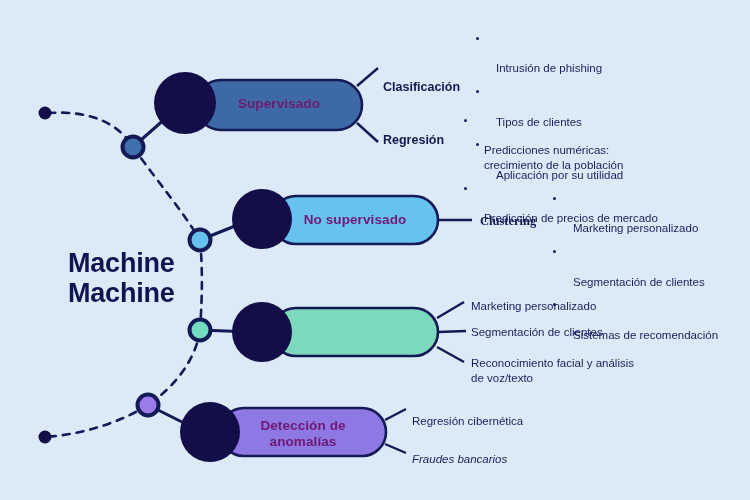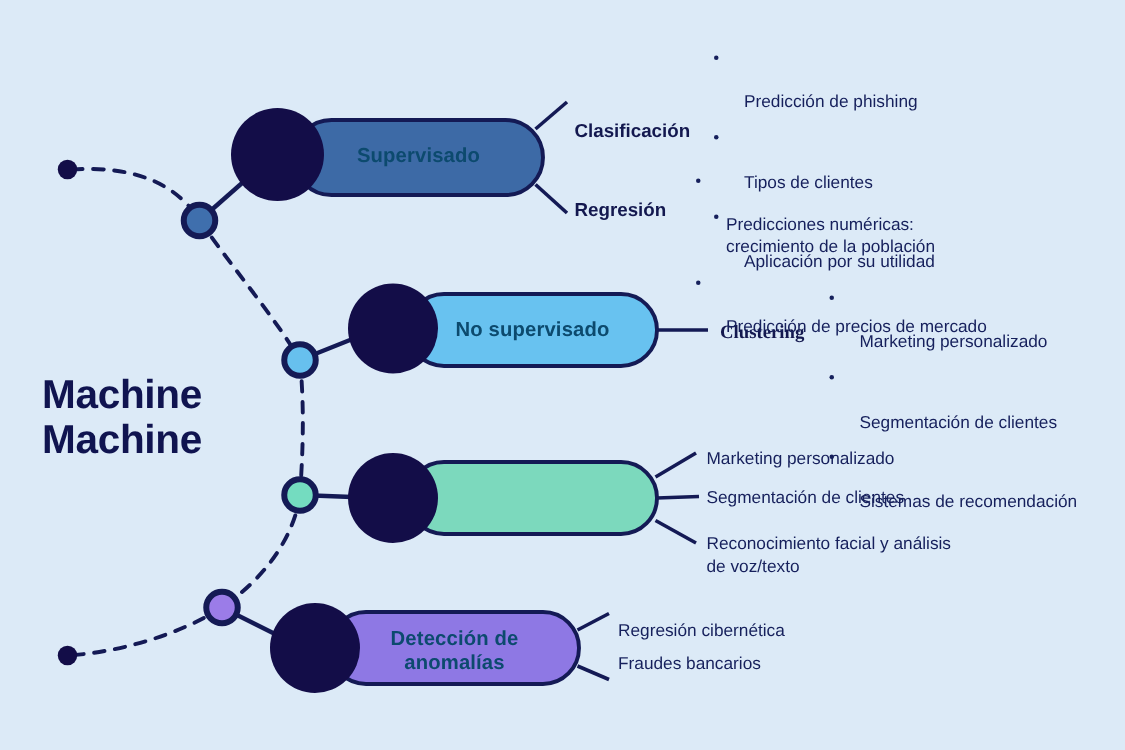--- a/index.html
+++ b/index.html
@@ -18,26 +18,26 @@
   
   #title{
     left:28px; top:248px;
     width:180px;
     font-size:27px;
     font-weight:bold;
     line-height:1.12;
     letter-spacing:-0.2px;
     color:#101450;
   }
-  #title .l{display:block;}
+  #title .l{display:block;margin-left:40px;}
 
   
   .pill-label{
     position:absolute;
-    color:#0c4a6e;
+    color:#701a75;
     font-size:13.5px;
     font-weight:bold;
     text-align:center;
     line-height:1.18;
     letter-spacing:0.1px;
     white-space:pre-line;
   }
 
   
   .branch-label{
@@ -136,21 +136,21 @@
 
   <div class="branch-label" style="left:383px;top:60px;margin-top:20px;">Clasificación</div>
 
   <div class="branch-label" style="left:383px;top:133px;text-align:right;">Regresión</div>
 
   <div class="branch-label" style="left:480px;top:214px;font-family:Liberation Serif, serif;">Clustering</div>
 
   <div class="blist" style="left:474px;top:32px;width:268px;">
     <div class="bitem">
       <span class="dot"></span>
-      <span>Predicción de phishing</span>
+      <span>Intrusión de phishing</span>
     </div>
     <div class="bitem">
       <span class="dot"></span>
       <span>Tipos de clientes</span>
     </div>
     <div class="bitem">
       <span class="dot"></span>
       <span>Aplicación por su utilidad</span>
     </div>
   </div>
@@ -181,15 +181,15 @@
       <span>Sistemas de recomendación</span>
     </div>
   </div>
 
   <div class="leaf" style="left:471px;top:299px;">Marketing personalizado</div>
   <div class="leaf" style="left:471px;top:325px;">Segmentación de clientes</div>
   <div class="leaf" style="left:471px;top:356px;">Reconocimiento facial y análisis
 de voz/texto</div>
 
   <div class="leaf" style="left:412px;top:414px;">Regresión cibernética</div>
-  <div class="leaf" style="left:412px;top:436px;">Fraudes bancarios</div>
+  <div class="leaf" style="left:412px;top:452px;font-style:italic;">Fraudes bancarios</div>
 
 </div>
 
 </body></html>

